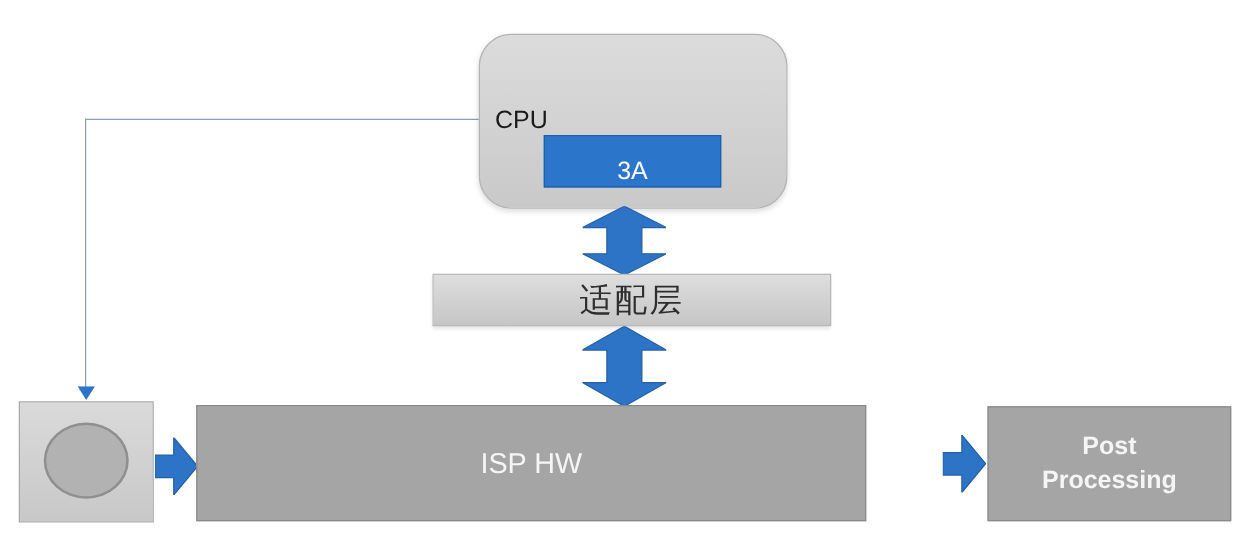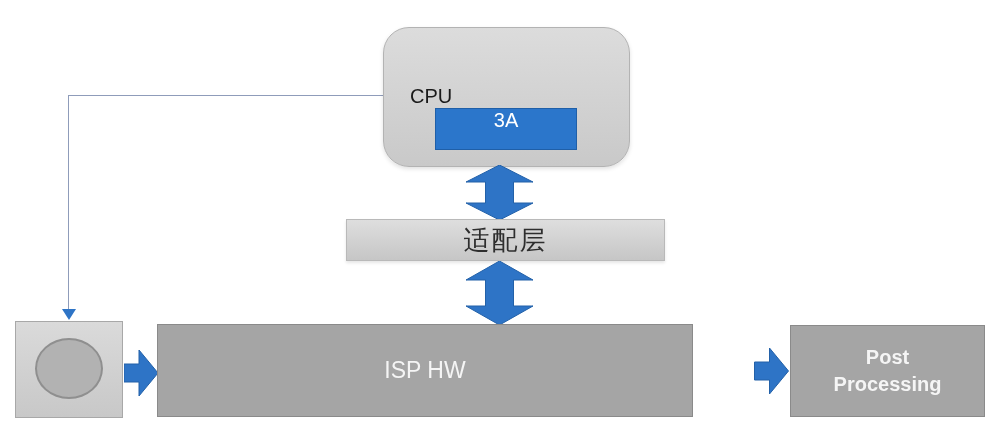--- a/index.html
+++ b/index.html
@@ -21,31 +21,31 @@
   .cpu-box {
     left: 383px; top: 27px; width: 247px; height: 140px;
     background: linear-gradient(#dcdcdc, #c9c9c9);
     border: 1px solid #b3b3b3;
     border-radius: 26px;
     box-shadow: 0 2px 4px rgba(0,0,0,0.12);
     box-sizing: border-box;
   }
   .cpu-label {
     position: absolute;
-    left: 26px; top: 57px;
+    left: 12px; top: 57px;
     font-size: 20px;
     color: #1a1a1a;
   }
   .three-a-box {
     position: absolute;
     left: 51px; top: 80px; width: 142px; height: 42px;
     background: #2b76cb;
     border: 1px solid #1f5fa8;
     box-sizing: border-box;
-    display: flex; align-items: flex-start; justify-content: center;
+    display: flex; align-items: flex-end; justify-content: center;
     color: #ffffff;
     font-size: 20px;
   }
 
   
   .adapter-bar {
     left: 346px; top: 219px; width: 319px; height: 42px;
     background: linear-gradient(#dedede, #c6c6c6);
     border: 1px solid #b9b9b9;
     box-sizing: border-box;

